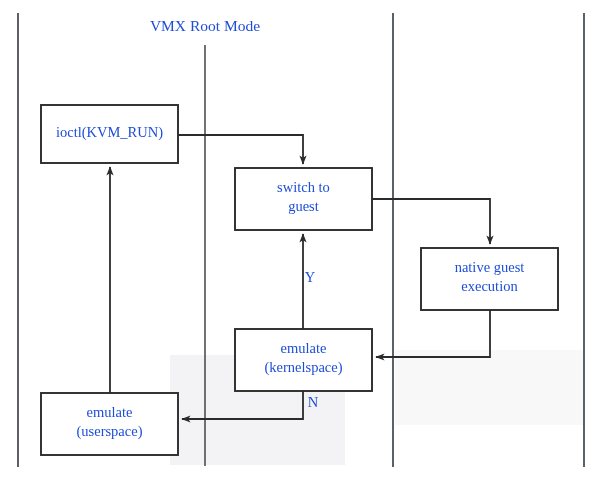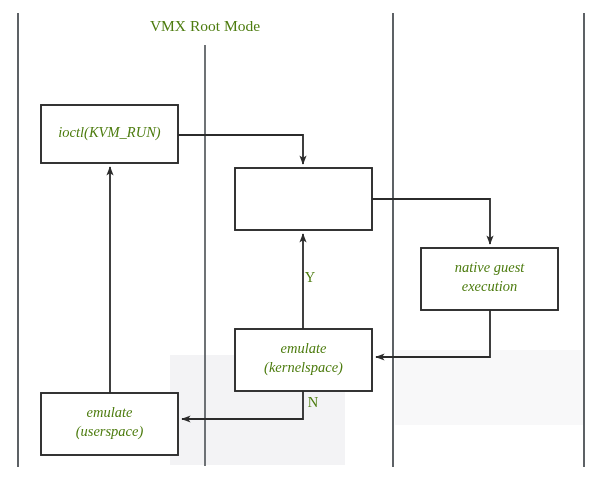--- a/index.html
+++ b/index.html
@@ -28,32 +28,31 @@
     left: 0;
     top: 0;
     width: 600px;
     height: 480px;
     pointer-events: none;
   }
   .lbl {
     position: absolute;
     text-align: center;
     line-height: 1.32;
-    color: #4d7c0f;
+    color: #1d4ed8;
     white-space: pre-line;
   }
   .header-title {
     font-size: 15.5px;
   }
   .col-label {
     font-size: 14.5px;
   }
   .box-label {
     font-size: 14.5px;
-    font-style: italic;
   }
   .edge-label {
     font-size: 14.5px;
   }
   .smudge {
     position: absolute;
     background: #f2f2f4;
     opacity: 0.9;
   }
 </style>
@@ -101,20 +100,22 @@
 
   <div class="text-layer">
 
     <div class="lbl header-title" style="left:105px; top:16px; width:200px;">VMX Root Mode</div>
 
 
 
 
     <div class="lbl box-label" style="left:41px; top:123px; width:137px;">ioctl(KVM_RUN)</div>
 
+    <div class="lbl box-label" style="left:235px; top:178px; width:137px;">switch to
+guest</div>
 
     <div class="lbl box-label" style="left:421px; top:258px; width:137px;">native guest
 execution</div>
 
     <div class="lbl box-label" style="left:232px; top:339px; width:143px;">emulate
 (kernelspace)</div>
 
     <div class="lbl box-label" style="left:38px; top:403px; width:143px;">emulate
 (userspace)</div>
 

